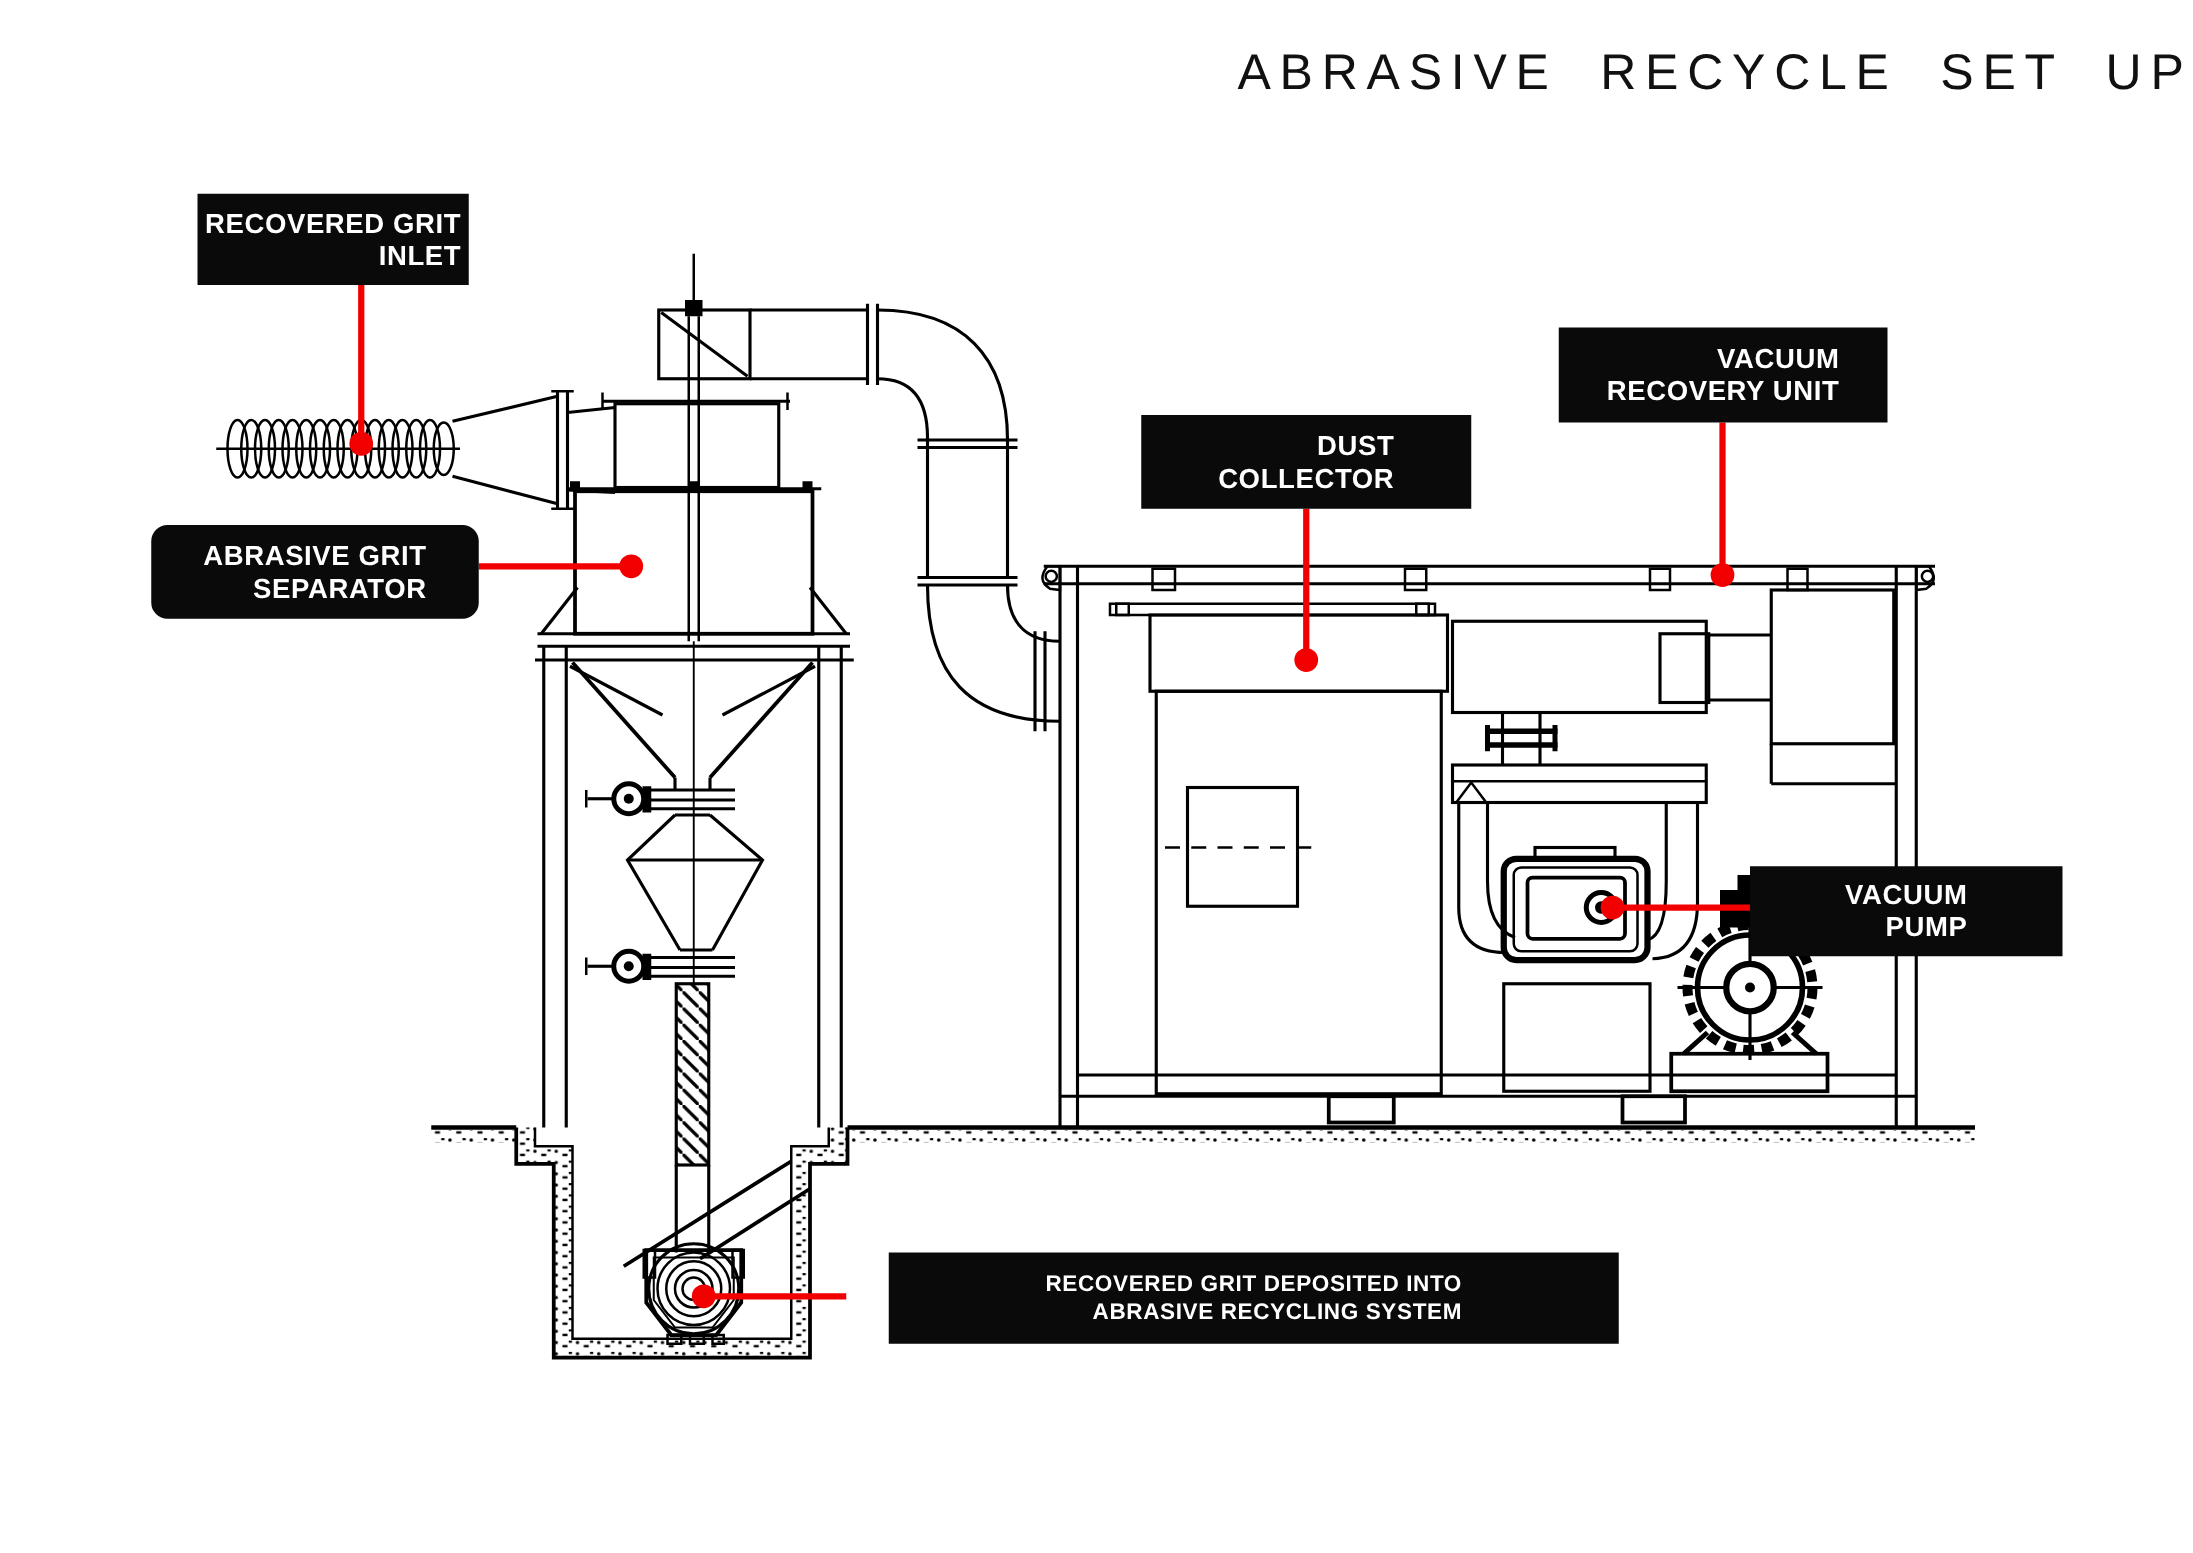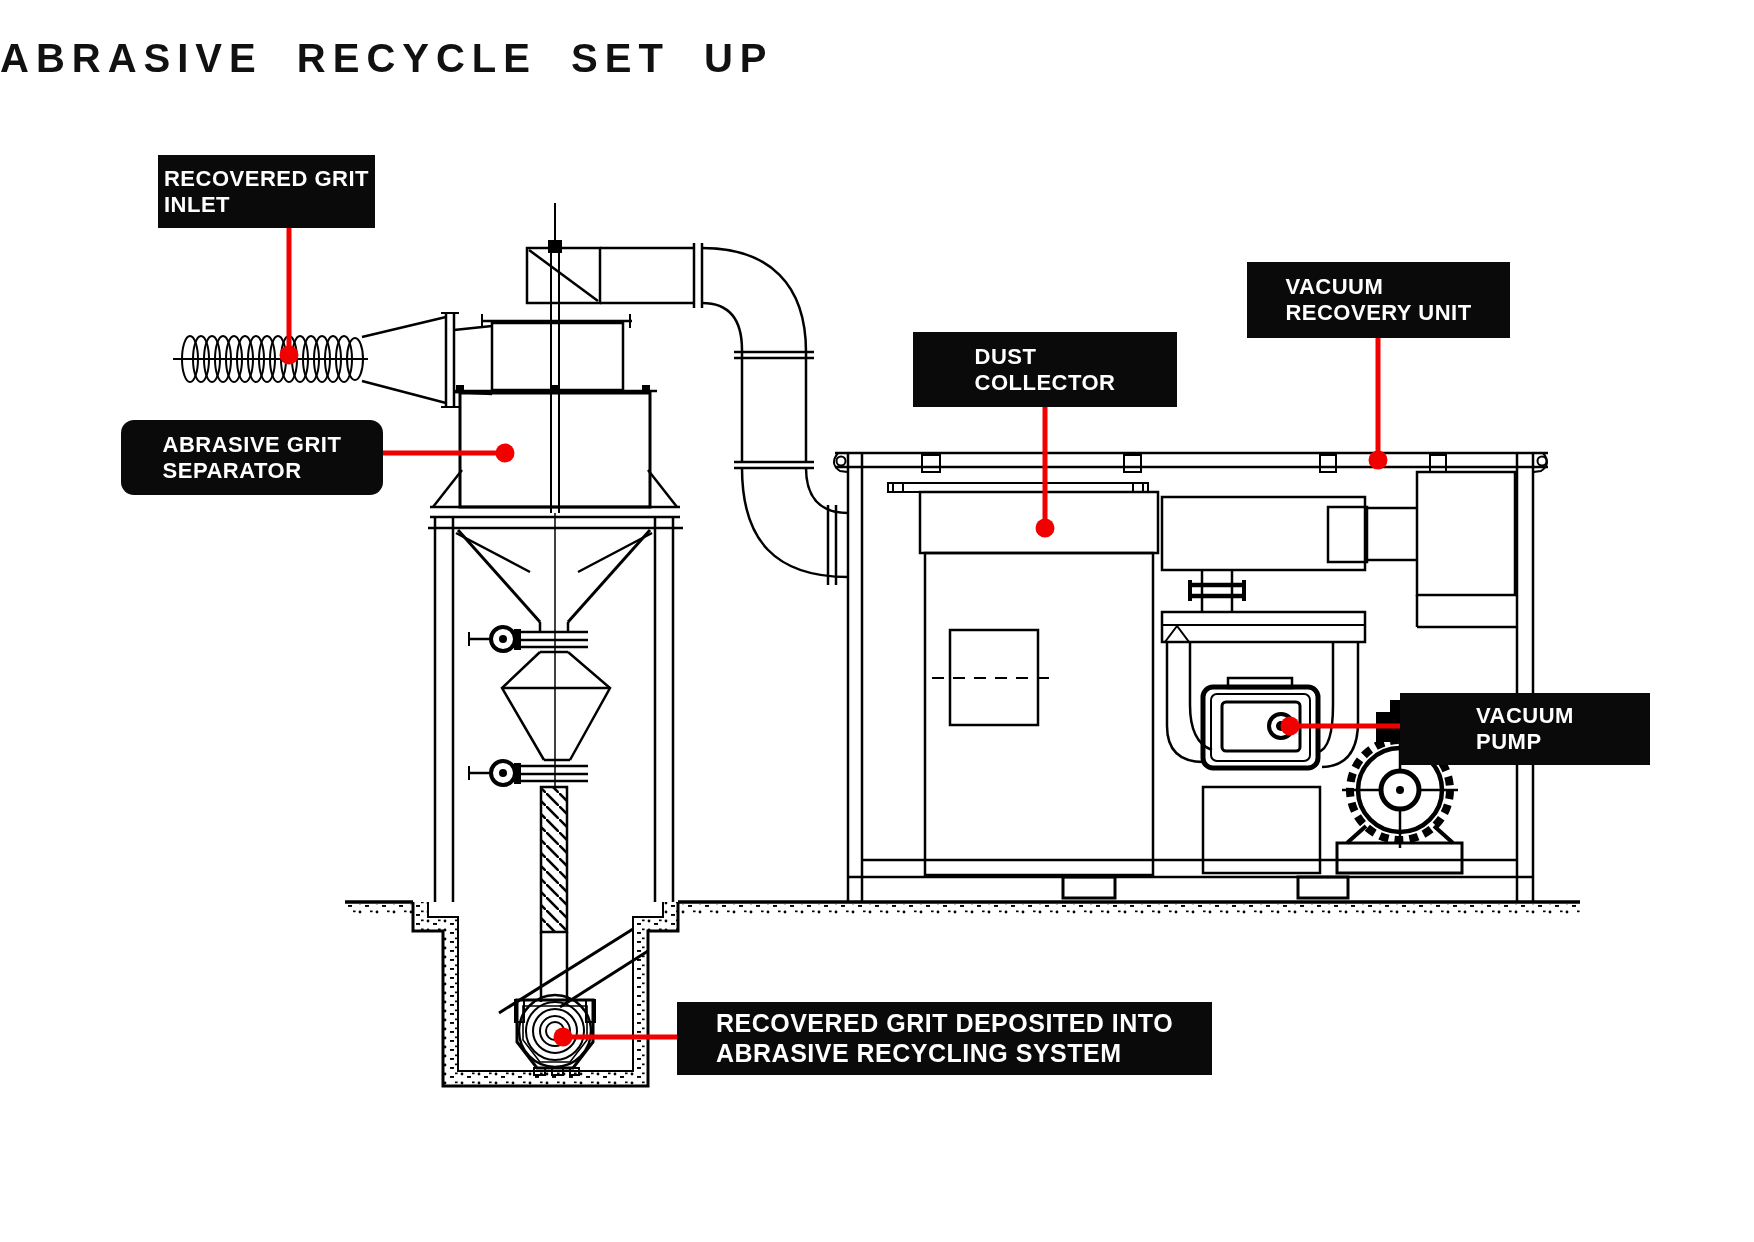--- a/index.html
+++ b/index.html
@@ -1,29 +1,29 @@
 <!DOCTYPE html>
 <html><head>
 <meta charset="utf-8">
 <style>
   html,body{margin:0;padding:0;background:#ffffff;}
   .stage{position:relative;width:1754px;height:1242px;background:#ffffff;overflow:hidden;
          font-family:"Liberation Sans",sans-serif;}
   .stage svg{position:absolute;left:0;top:0;}
-  .diagram-title{position:absolute;top:36px;left:0;width:100%;text-align:left;
-    font-size:40px;font-weight:700;color:#111;letter-spacing:7px;word-spacing:16px;}
+  .diagram-title{position:absolute;top:36px;left:0;width:100%;text-align:right;
+    font-size:40px;font-weight:400;color:#111;letter-spacing:7px;word-spacing:16px;}
   .callout{position:absolute;background:#0a0a0a;color:#ffffff;display:flex;
-    align-items:center;justify-content:center;text-align:left;font-weight:bold;
+    align-items:center;justify-content:center;text-align:right;font-weight:bold;
     font-size:22px;line-height:1.18;white-space:pre-line;letter-spacing:.5px;}
   .lbl-inlet    {left:158px; top:155px; width:217px; height:73px;}
   .lbl-separator{left:121px; top:420px; width:262px; height:75px;border-radius:13px;}
   .lbl-dust     {left:913px; top:332px; width:264px; height:75px;}
   .lbl-vru      {left:1247px;top:262px; width:263px; height:76px;}
   .lbl-pump     {left:1400px;top:693px; width:250px; height:72px;}
-  .lbl-deposit  {left:677px; top:1002px;width:535px; height:73px;font-size:25px;}
+  .lbl-deposit  {left:711px; top:1002px;width:584px; height:73px;font-size:18px;}
 </style>
 </head>
 <body>
 
 <div class="stage">
 
 <svg width="1754" height="1242" viewBox="0 0 1754 1242">
   <defs>
     <pattern id="stip" width="17" height="9" patternUnits="userSpaceOnUse">
       <circle cx="3" cy="3" r="1.4" fill="#000"></circle>

